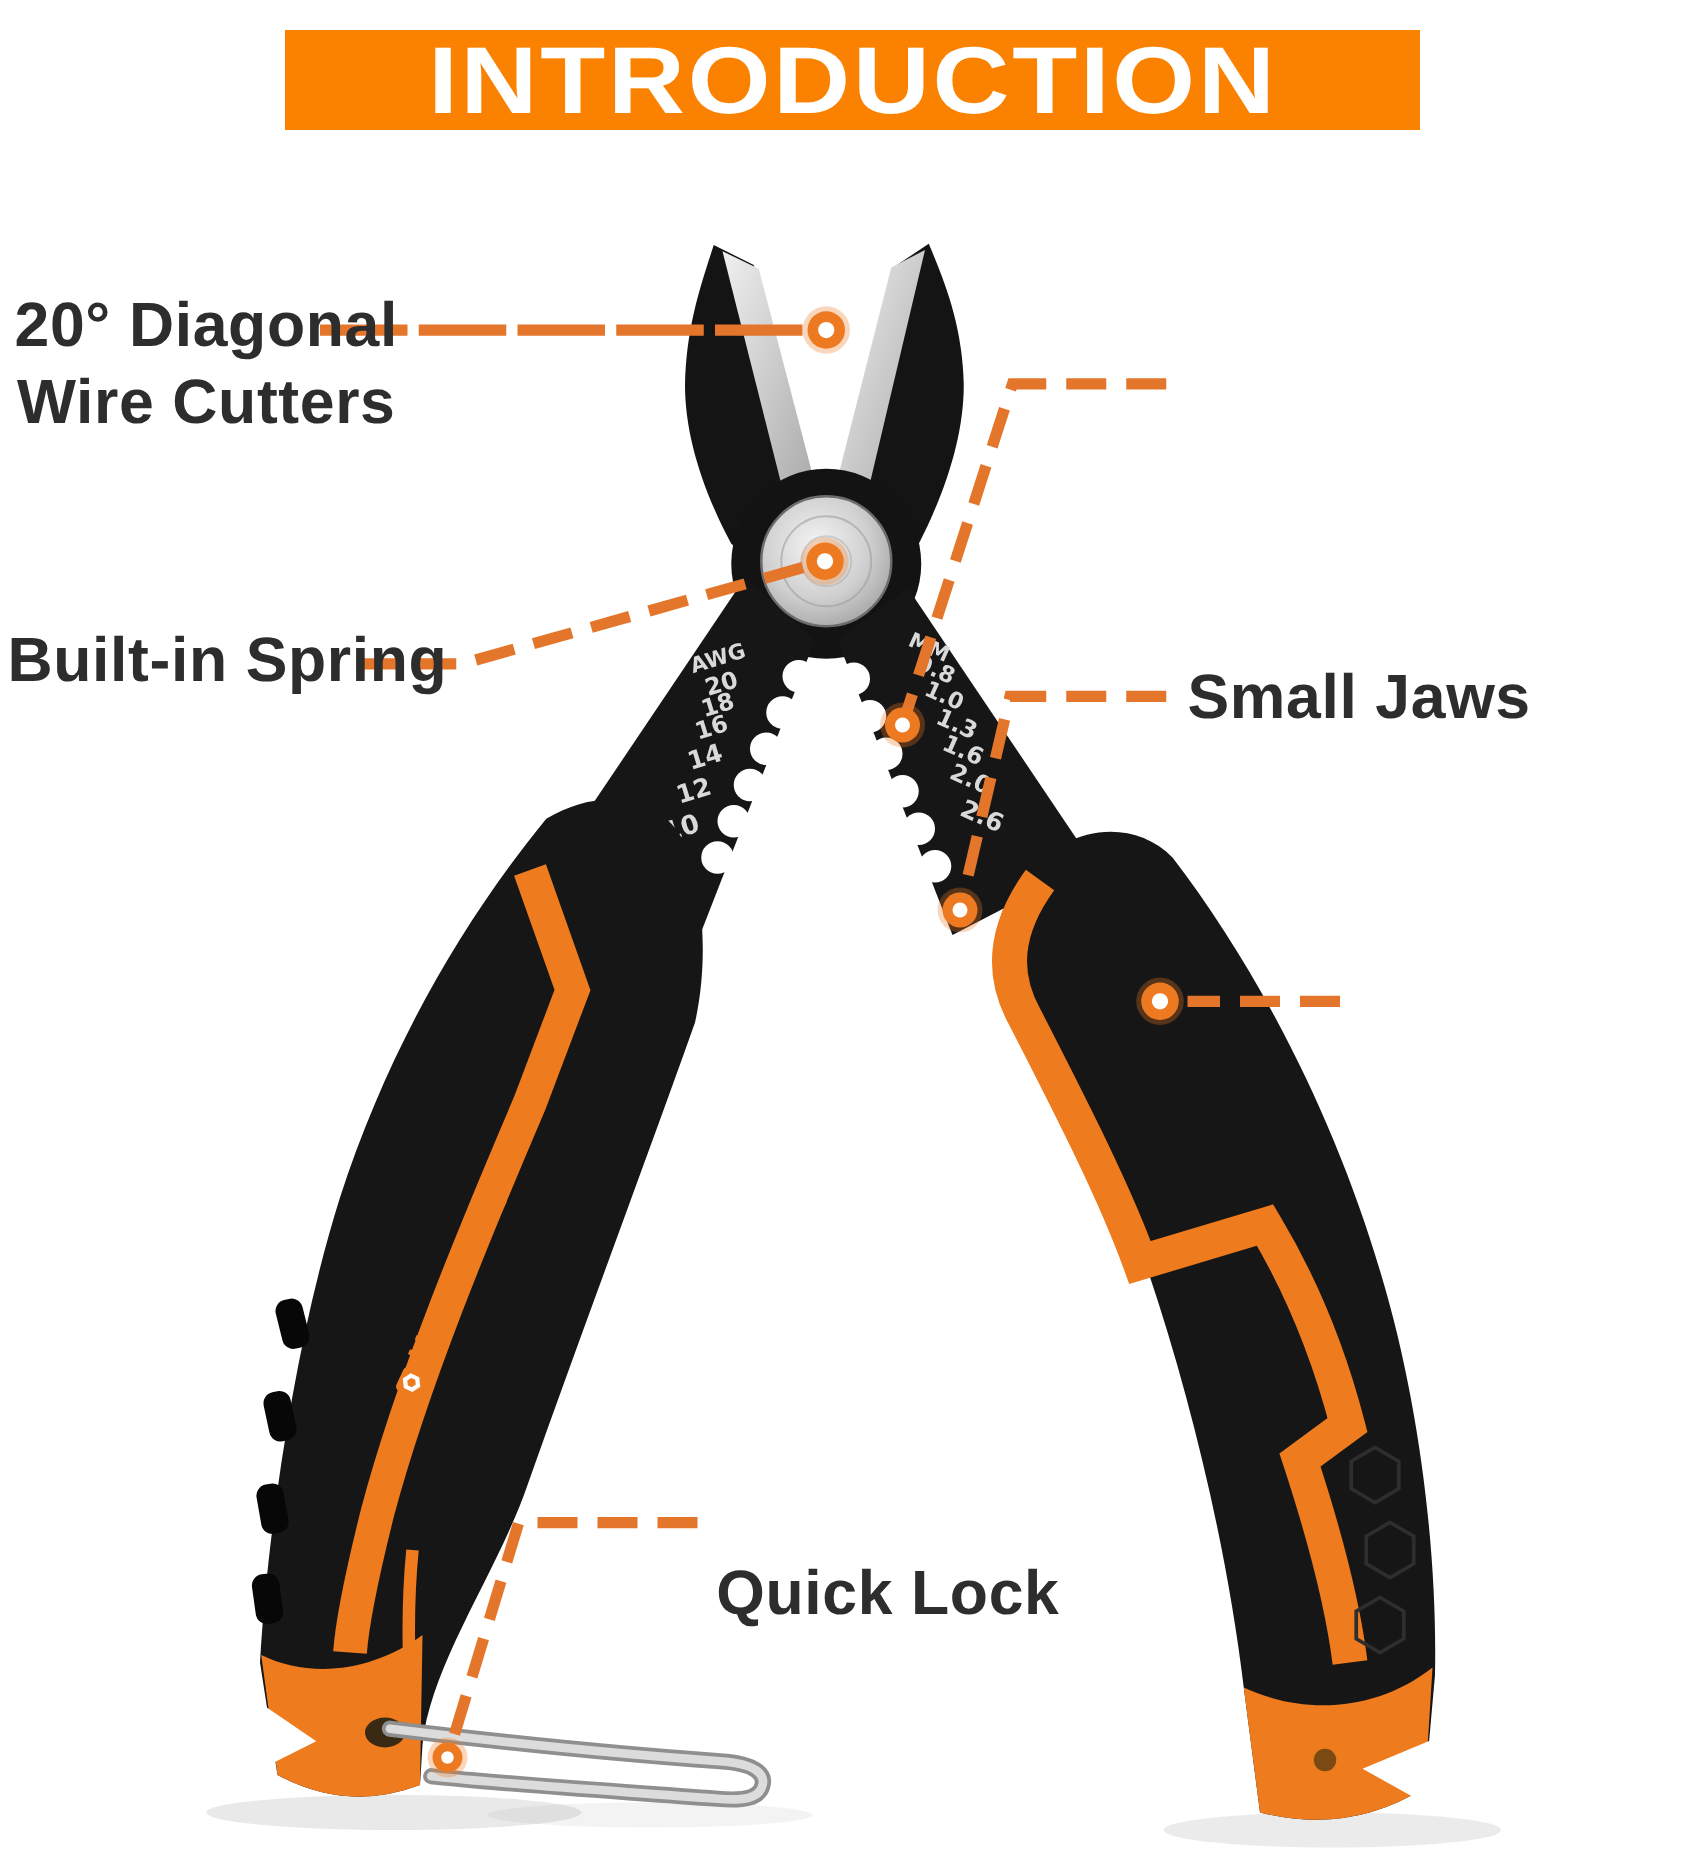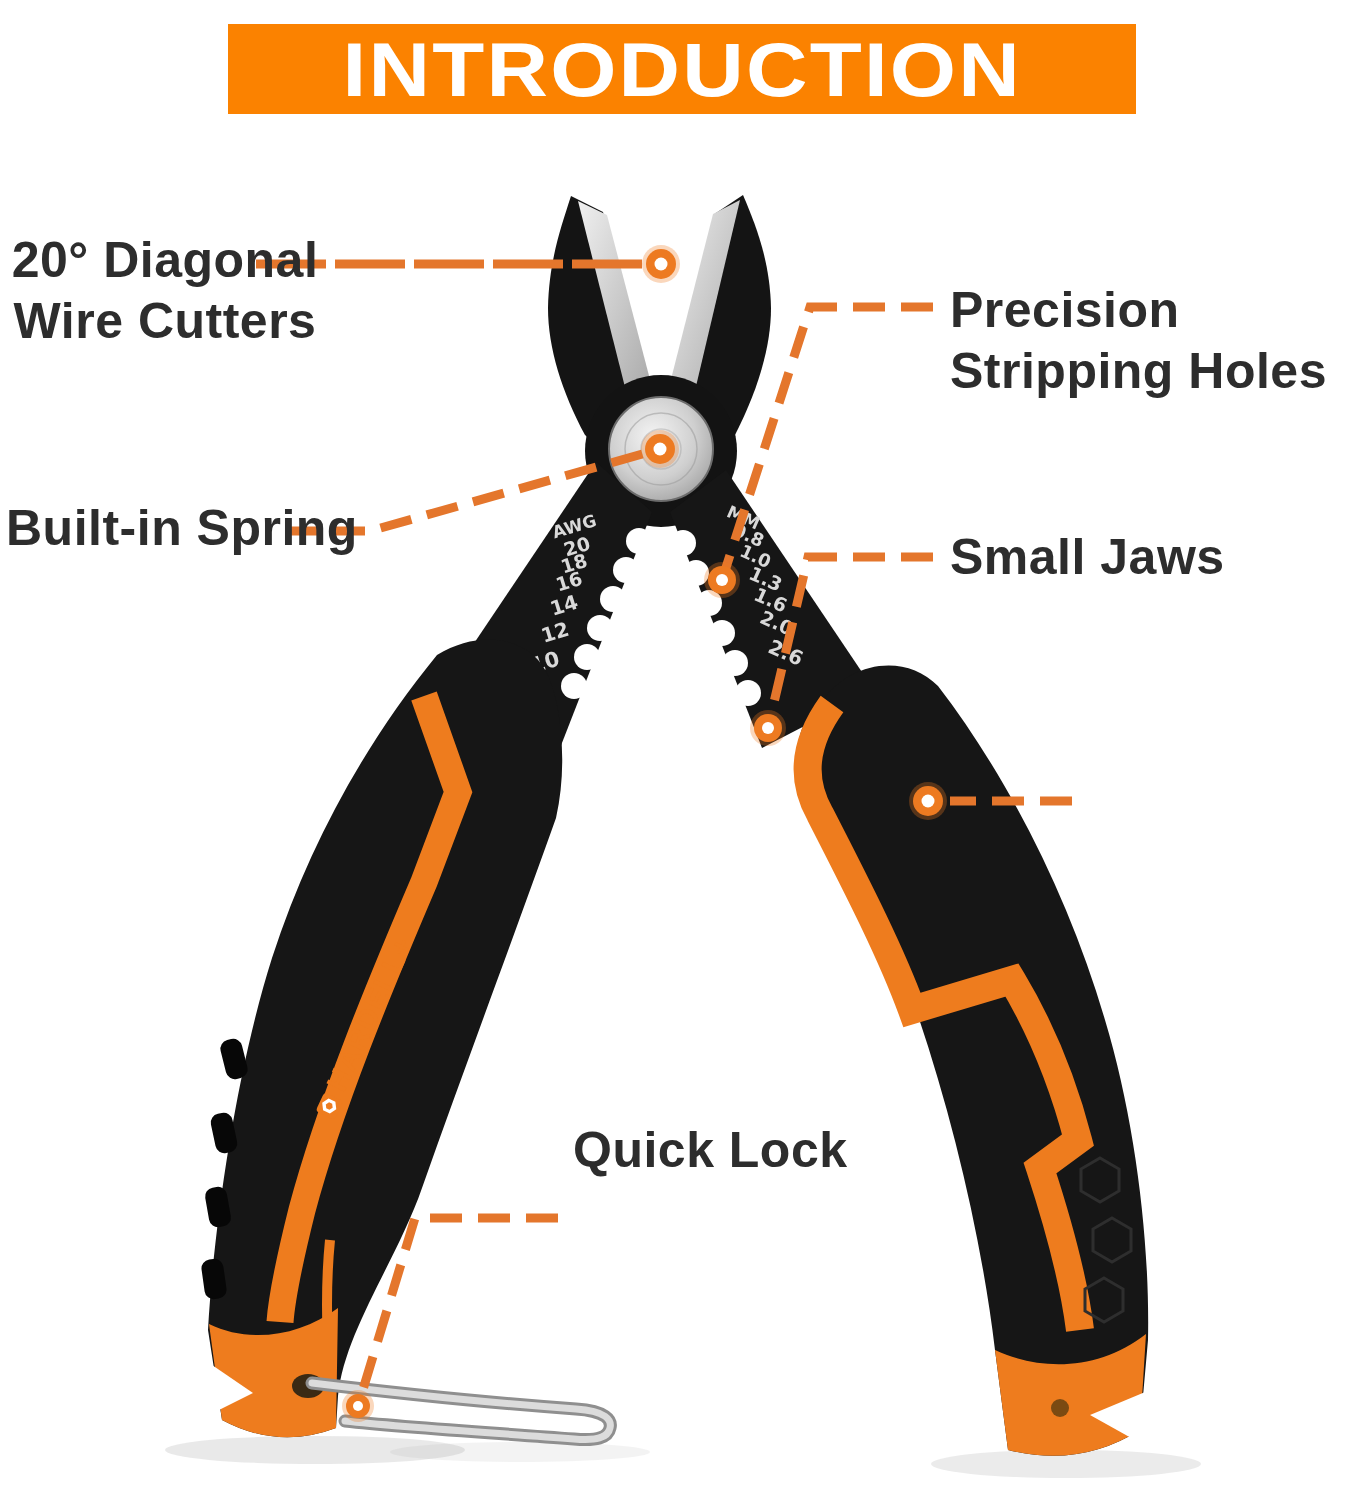--- a/index.html
+++ b/index.html
@@ -1,30 +1,30 @@
 <!DOCTYPE html>
 <html><head>
 <meta charset="utf-8">
 <style>
   html,body{margin:0;padding:0;background:#ffffff;}
   .stage{position:relative;width:1365px;height:1500px;background:#ffffff;overflow:hidden;
          font-family:"Liberation Sans",sans-serif;}
-  .banner{position:absolute;left:228px;top:24px;width:908px;height:90px;background:#FB8200;
+  .banner{position:absolute;left:228px;top:24px;width:908px;height:80px;background:#FB8200;
           display:flex;align-items:center;justify-content:center;}
   .banner-title{font-size:76px;font-weight:800;color:#ffffff;letter-spacing:2px;
                 transform:scaleX(1.12);white-space:nowrap;}
   .figure-svg{position:absolute;left:0;top:0;}
   .callout-label{position:absolute;font-size:50px;font-weight:700;color:#2d2d2d;
                  line-height:61px;white-space:pre-line;letter-spacing:0.5px;}
   .lbl-cutters{left:0px;top:230px;width:330px;text-align:center;}
   .lbl-spring{left:6px;top:498px;}
   .lbl-precision{left:950px;top:280px;}
   .lbl-smalljaws{left:950px;top:527px;}
   .lbl-ergonomic{left:1094px;top:768px;}
-  .lbl-quicklock{left:573px;top:1120px;}
+  .lbl-quicklock{left:573px;top:1244px;}
 </style>
 </head>
 <body>
 
 <div class="stage">
 
   <div class="banner">
     <span class="banner-title">INTRODUCTION</span>
   </div>
 
@@ -193,18 +193,16 @@
         <circle cx="358" cy="1406" r="16" fill="#ED7A21" opacity="0.3"></circle>
         <circle cx="358" cy="1406" r="12" fill="#ED7A21"></circle>
           <circle cx="358" cy="1406" r="5" fill="#fff"></circle>
       </g>
     </g>
   </svg>
 
   <div class="callout-label lbl-cutters">20° Diagonal
 Wire Cutters</div>
   <div class="callout-label lbl-spring">Built-in Spring</div>
-  <div class="callout-label lbl-precision">Precision
-Stripping Holes</div>
   <div class="callout-label lbl-smalljaws">Small Jaws</div>
   <div class="callout-label lbl-quicklock">Quick Lock</div>
 
 </div>
 
 </body></html>

